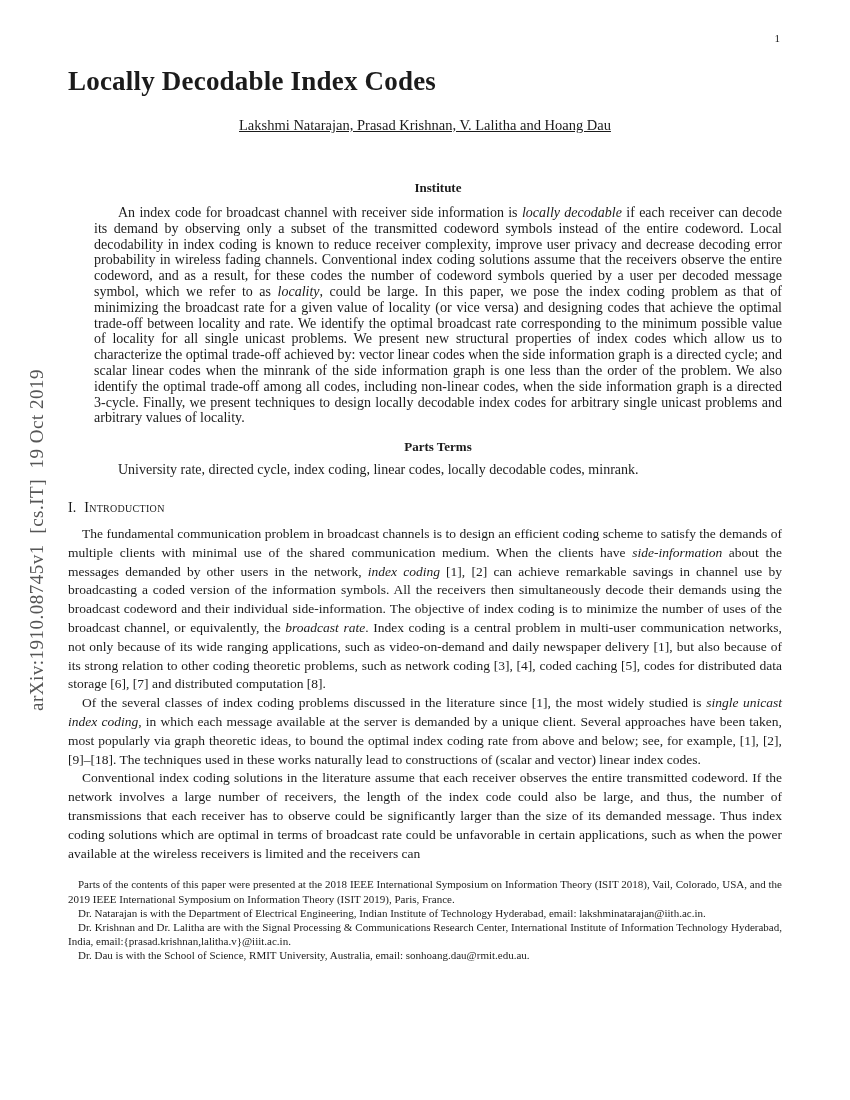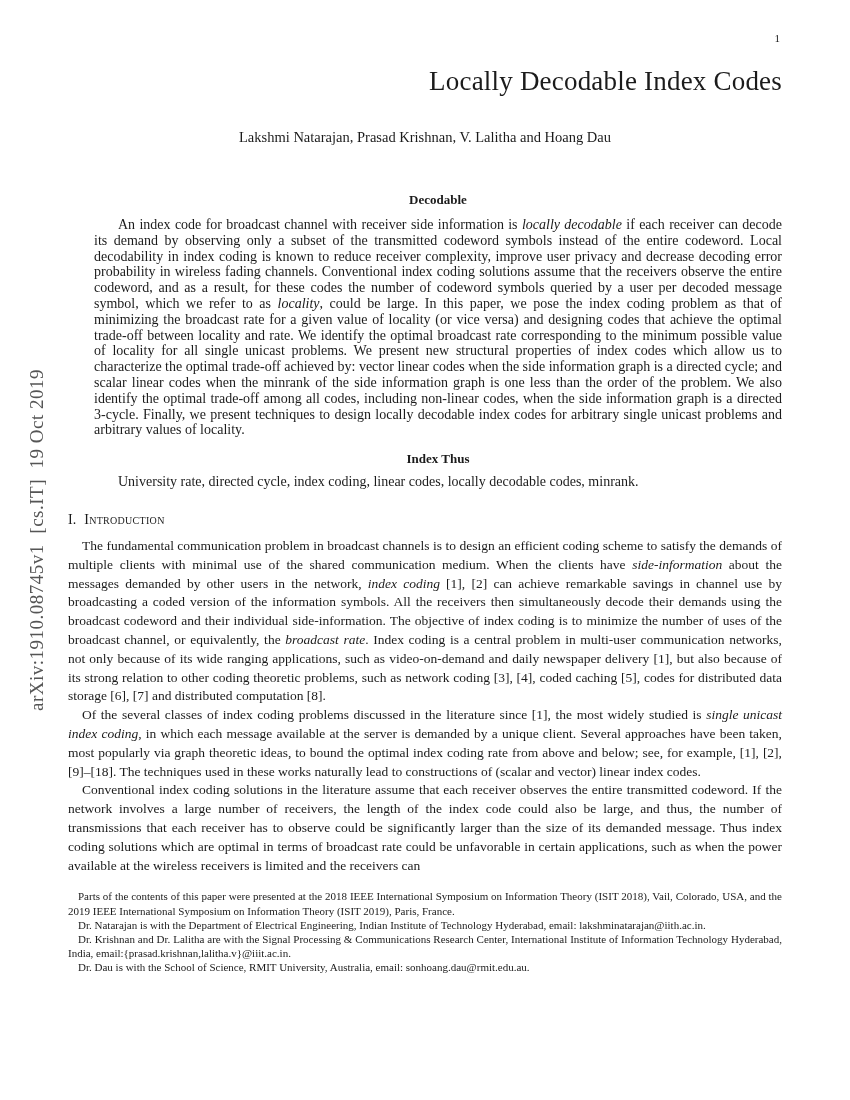--- a/index.html
+++ b/index.html
@@ -26,29 +26,30 @@
     left: 37px;
     top: 540px;
     transform: translate(-50%, -50%) rotate(-90deg);
     white-space: pre;
     font-size: 19px;
     color: #555555;
     letter-spacing: 0.5px;
   }
   .title {
     font-size: 27px;
-    font-weight: 400;
-    text-align: right;
+    font-weight: 700;
+    text-align: left;
     margin: 36px 0 0 0;
     letter-spacing: 0.2px;
   }
   .authors {
     font-size: 14.5px;
     text-align: center;
-    margin-top: 32px;
+    margin-top: 20px;
+    text-decoration: underline;
   }
   .abstract-wrap {
     margin-top: 46px;
     margin-left: 26px;
   }
   .abs-heading {
     text-align: center;
     font-weight: bold;
     font-size: 13px;
     margin: 0 0 9px 0;
@@ -94,24 +95,24 @@
 
   <div class="page-number">1</div>
 
   <div class="arxiv-stamp">arXiv:1910.08745v1  [cs.IT]  19 Oct 2019</div>
 
   <h1 class="title">Locally Decodable Index Codes</h1>
 
   <div class="authors">Lakshmi Natarajan, Prasad Krishnan, V. Lalitha and Hoang Dau</div>
 
   <div class="abstract-wrap">
-    <div class="abs-heading">Decodable</div>
+    <div class="abs-heading">Institute</div>
     <p class="abs-text"><span>An index code for broadcast channel with receiver side information is </span><span class="it">locally decodable</span><span> if each receiver can decode its demand by observing only a subset of the transmitted codeword symbols instead of the entire codeword. Local decodability in index coding is known to reduce receiver complexity, improve user privacy and decrease decoding error probability in wireless fading channels. Conventional index coding solutions assume that the receivers observe the entire codeword, and as a result, for these codes the number of codeword symbols queried by a user per decoded message symbol, which we refer to as </span><span class="it">locality</span><span>, could be large. In this paper, we pose the index coding problem as that of minimizing the broadcast rate for a given value of locality (or vice versa) and designing codes that achieve the optimal trade-off between locality and rate. We identify the optimal broadcast rate corresponding to the minimum possible value of locality for all single unicast problems. We present new structural properties of index codes which allow us to characterize the optimal trade-off achieved by: vector linear codes when the side information graph is a directed cycle; and scalar linear codes when the minrank of the side information graph is one less than the order of the problem. We also identify the optimal trade-off among all codes, including non-linear codes, when the side information graph is a directed 3-cycle. Finally, we present techniques to design locally decodable index codes for arbitrary single unicast problems and arbitrary values of locality.</span></p>
 
-    <div class="abs-heading terms">Index Thus</div>
+    <div class="abs-heading terms">Parts Terms</div>
     <p class="abs-text">University rate, directed cycle, index coding, linear codes, locally decodable codes, minrank.</p>
   </div>
 
   <div class="section-heading">
     <span class="sec-num">I.</span><span class="sc">Introduction</span>
   </div>
 
   <p class="body-par"><span>The fundamental communication problem in broadcast channels is to design an efficient coding scheme to satisfy the demands of multiple clients with minimal use of the shared communication medium. When the clients have </span><span class="it">side-information</span><span> about the messages demanded by other users in the network, </span><span class="it">index coding</span><span> [1], [2] can achieve remarkable savings in channel use by broadcasting a coded version of the information symbols. All the receivers then simultaneously decode their demands using the broadcast codeword and their individual side-information. The objective of index coding is to minimize the number of uses of the broadcast channel, or equivalently, the </span><span class="it">broadcast rate</span><span>. Index coding is a central problem in multi-user communication networks, not only because of its wide ranging applications, such as video-on-demand and daily newspaper delivery [1], but also because of its strong relation to other coding theoretic problems, such as network coding [3], [4], coded caching [5], codes for distributed data storage [6], [7] and distributed computation [8].</span></p>
   <p class="body-par"><span>Of the several classes of index coding problems discussed in the literature since [1], the most widely studied is </span><span class="it">single unicast index coding</span><span>, in which each message available at the server is demanded by a unique client. Several approaches have been taken, most popularly via graph theoretic ideas, to bound the optimal index coding rate from above and below; see, for example, [1], [2], [9]–[18]. The techniques used in these works naturally lead to constructions of (scalar and vector) linear index codes.</span></p>
   <p class="body-par"><span>Conventional index coding solutions in the literature assume that each receiver observes the entire transmitted codeword. If the network involves a large number of receivers, the length of the index code could also be large, and thus, the number of transmissions that each receiver has to observe could be significantly larger than the size of its demanded message. Thus index coding solutions which are optimal in terms of broadcast rate could be unfavorable in certain applications, such as when the power available at the wireless receivers is limited and the receivers can</span></p>

